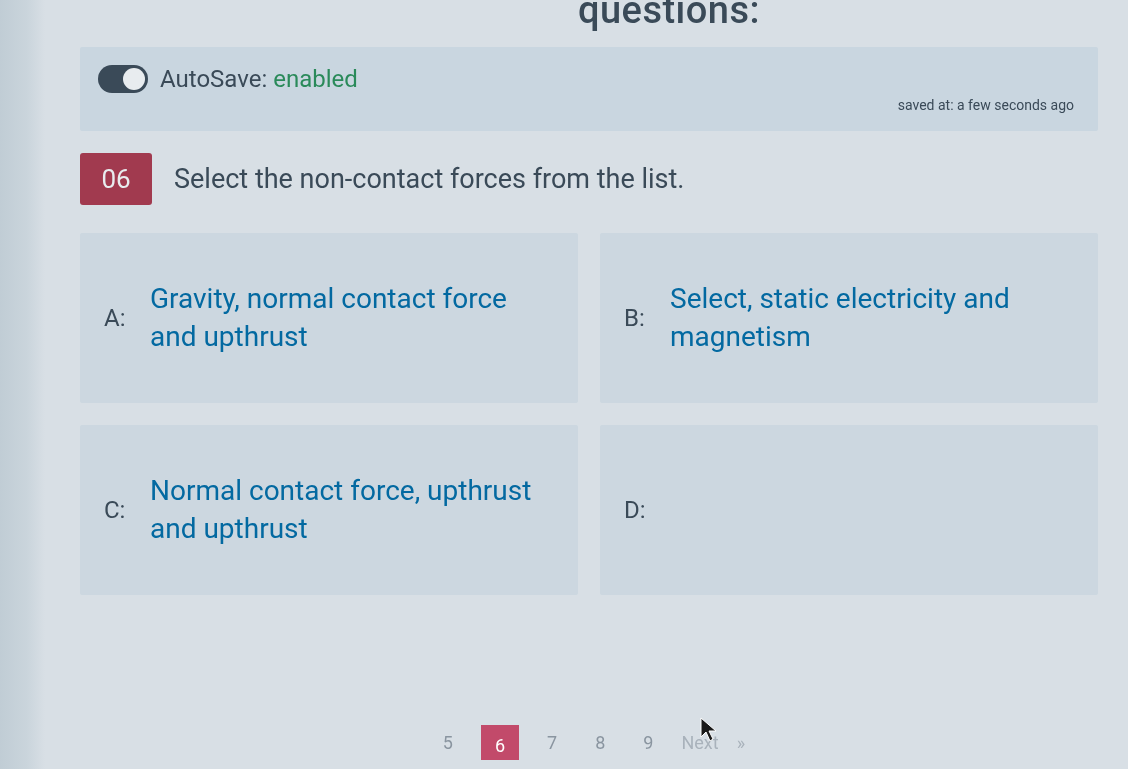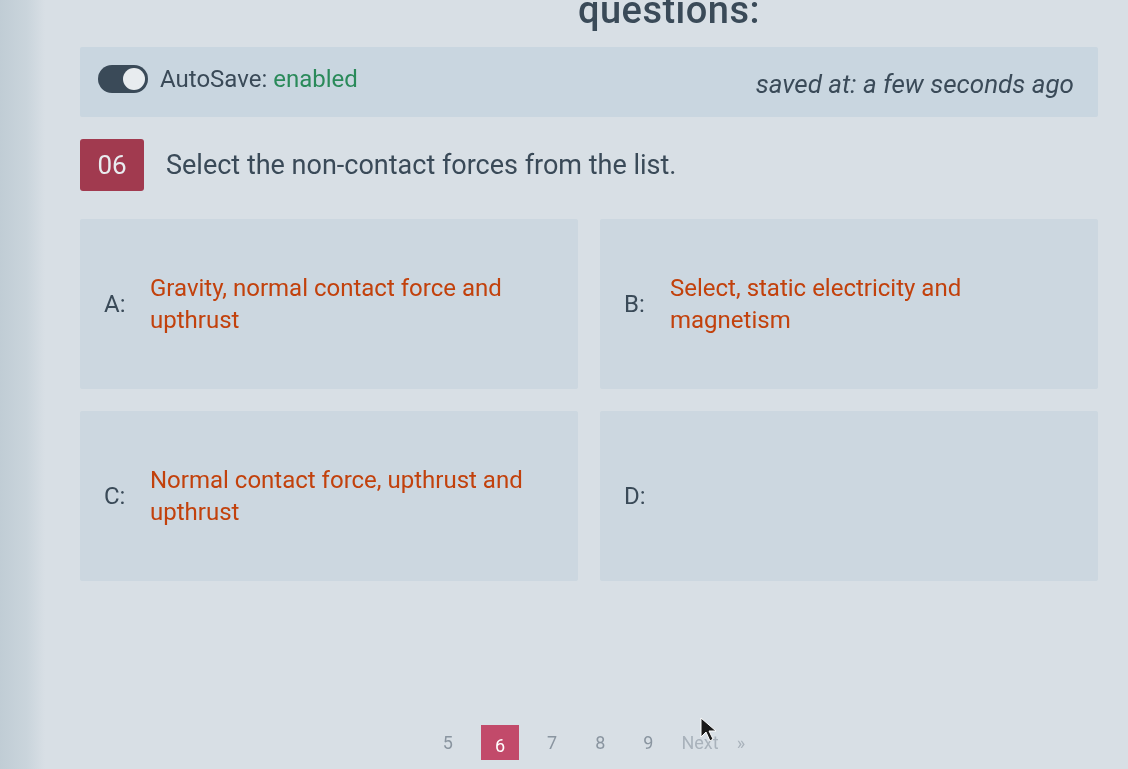--- a/index.html
+++ b/index.html
@@ -59,36 +59,35 @@
       border-radius: 50%;
     }
     .autosave-label {
       font-size: 24px;
       color: #3a4a58;
     }
     .autosave-enabled {
       color: #2a8a5a;
     }
     .saved-at {
-      font-size: 26px;
-      color: #3a4a58;
-      font-style: italic;
-      margin-top: 4px;
+      font-size: 14px;
+      color: #3a4a58;
+      margin-top: 32px;
     }
     .question-header {
       display: flex;
       align-items: center;
       gap: 22px;
       margin: 22px 30px 0 30px;
     }
     .question-number {
       background: #a13a4f;
       color: #e8ecef;
       font-size: 26px;
-      width: 64px;
+      width: 72px;
       height: 52px;
       display: flex;
       align-items: center;
       justify-content: center;
       border-radius: 3px;
       font-weight: 400;
     }
     .question-text {
       font-size: 27px;
       color: #3a4a58;
@@ -109,22 +108,22 @@
       gap: 18px;
       min-height: 170px;
       cursor: pointer;
     }
     .option-letter {
       font-size: 24px;
       color: #3a4a58;
       min-width: 28px;
     }
     .option-text {
-      font-size: 24px;
-      color: #c2410c;
+      font-size: 28px;
+      color: #0369a1;
       line-height: 1.35;
     }
     .bottom-nav {
       position: absolute;
       bottom: 0;
       left: 50px;
       right: 0;
       height: 30px;
       display: flex;
       align-items: center;

